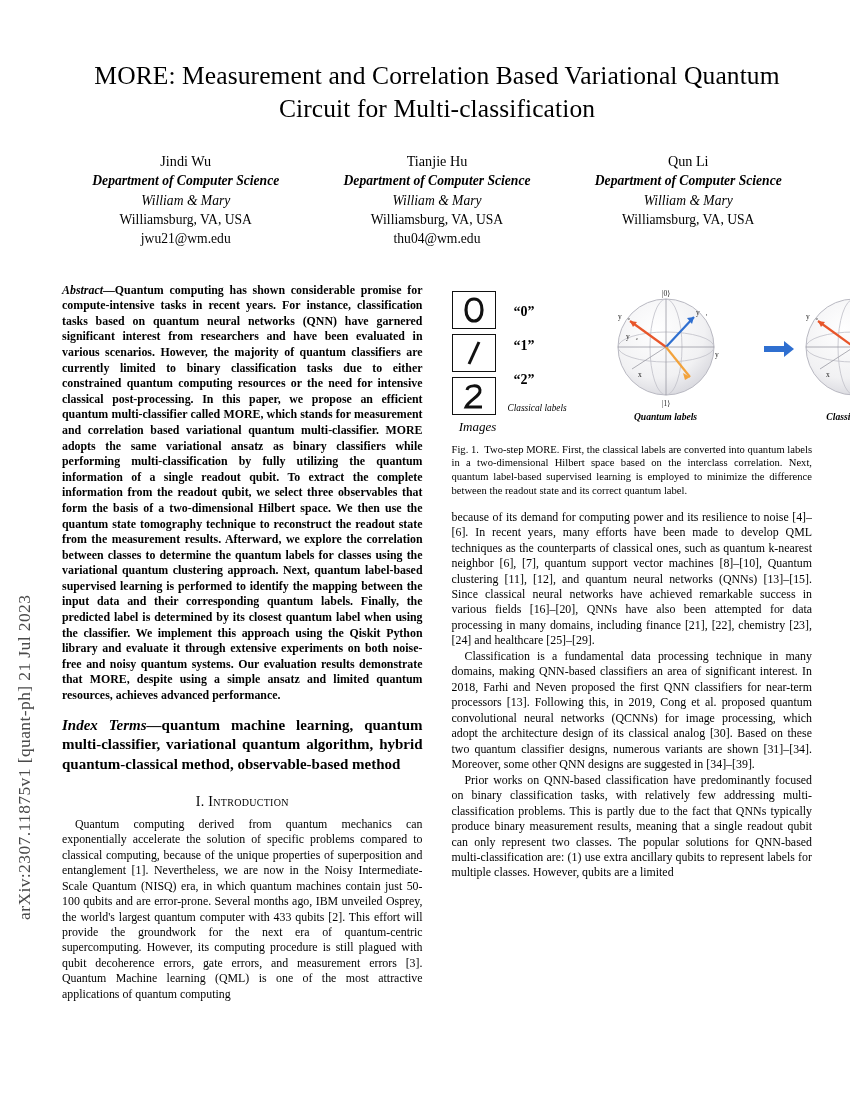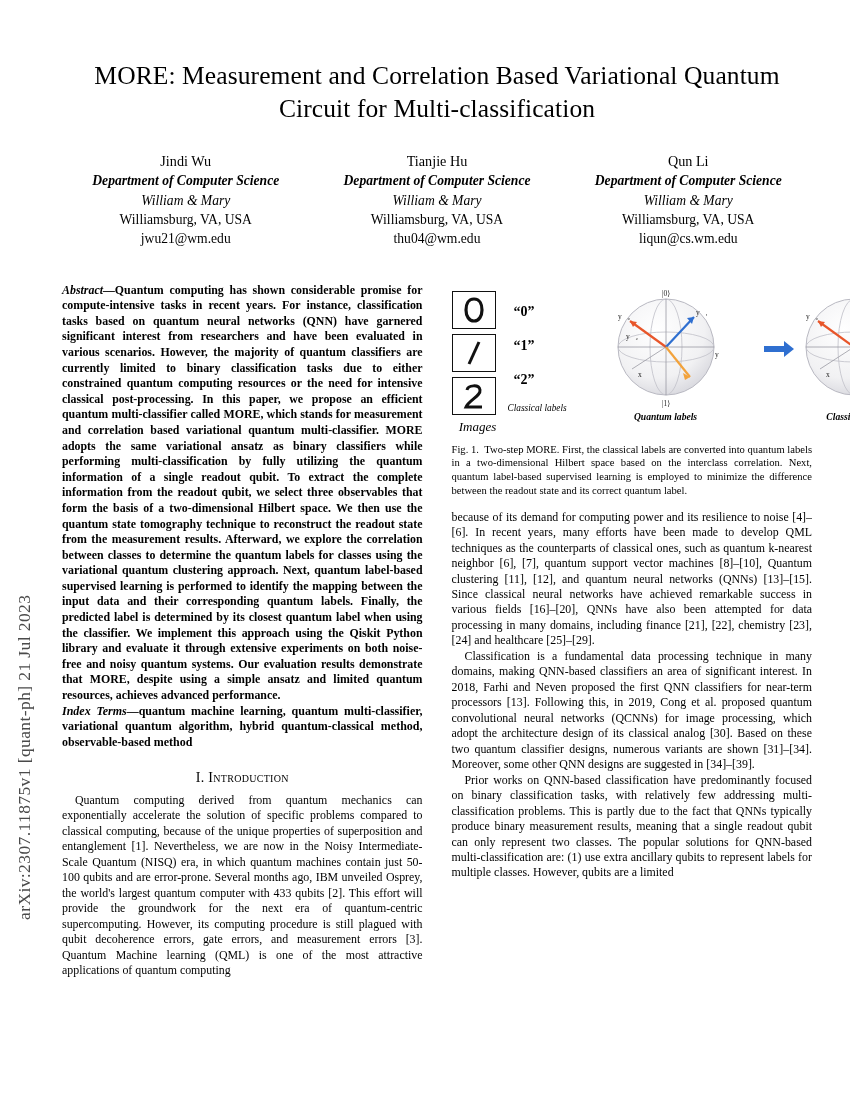--- a/index.html
+++ b/index.html
@@ -68,22 +68,23 @@
   }
   .abstract{
     font-weight:bold;
     text-align:justify;
     font-size:11.9px;
     line-height:1.31;
   }
   .abstract .lead{font-style:italic;font-weight:bold;}
   .indexterms{
     font-weight:bold;
-    text-align:justify;
-    font-size:12px;
+    margin-top:12px;
+    text-align:justify;
+    font-size:15px;
     line-height:1.31;
   }
   .indexterms .lead{font-style:italic;font-weight:bold;}
   .sec-head{
     text-align:center;
     font-size:14px;
     font-variant:small-caps;
     margin:18px 0 6px 0;
     letter-spacing:0.3px;
   }
@@ -177,21 +178,20 @@
         <div class="dept">Department of Computer Science</div>
         <div class="univ">William &amp; Mary</div>
         <div class="city">Williamsburg, VA, USA</div>
         <div class="email">thu04@wm.edu</div>
       </div>
       <div class="author">
         <div class="name">Qun Li</div>
         <div class="dept">Department of Computer Science</div>
         <div class="univ">William &amp; Mary</div>
         <div class="city">Williamsburg, VA, USA</div>
-        <div class="email">liqun@cs.wm.edu</div>
       </div>
     </div>
 
     <div class="columns">
 
       <div class="col">
         <div class="abstract">
           <span class="lead">Abstract—</span><span>Quantum computing has shown considerable promise for compute-intensive tasks in recent years. For instance, classification tasks based on quantum neural networks (QNN) have garnered significant interest from researchers and have been evaluated in various scenarios. However, the majority of quantum classifiers are currently limited to binary classification tasks due to either constrained quantum computing resources or the need for intensive classical post-processing. In this paper, we propose an efficient quantum multi-classifier called MORE, which stands for measurement and correlation based variational quantum multi-classifier. MORE adopts the same variational ansatz as binary classifiers while performing multi-classification by fully utilizing the quantum information of a single readout qubit. To extract the complete information from the readout qubit, we select three observables that form the basis of a two-dimensional Hilbert space. We then use the quantum state tomography technique to reconstruct the readout state from the measurement results. Afterward, we explore the correlation between classes to determine the quantum labels for classes using the variational quantum clustering approach. Next, quantum label-based supervised learning is performed to identify the mapping between the input data and their corresponding quantum labels. Finally, the predicted label is determined by its closest quantum label when using the classifier. We implement this approach using the Qiskit Python library and evaluate it through extensive experiments on both noise-free and noisy quantum systems. Our evaluation results demonstrate that MORE, despite using a simple ansatz and limited quantum resources, achieves advanced performance.</span>
         </div>
         <div class="indexterms">

